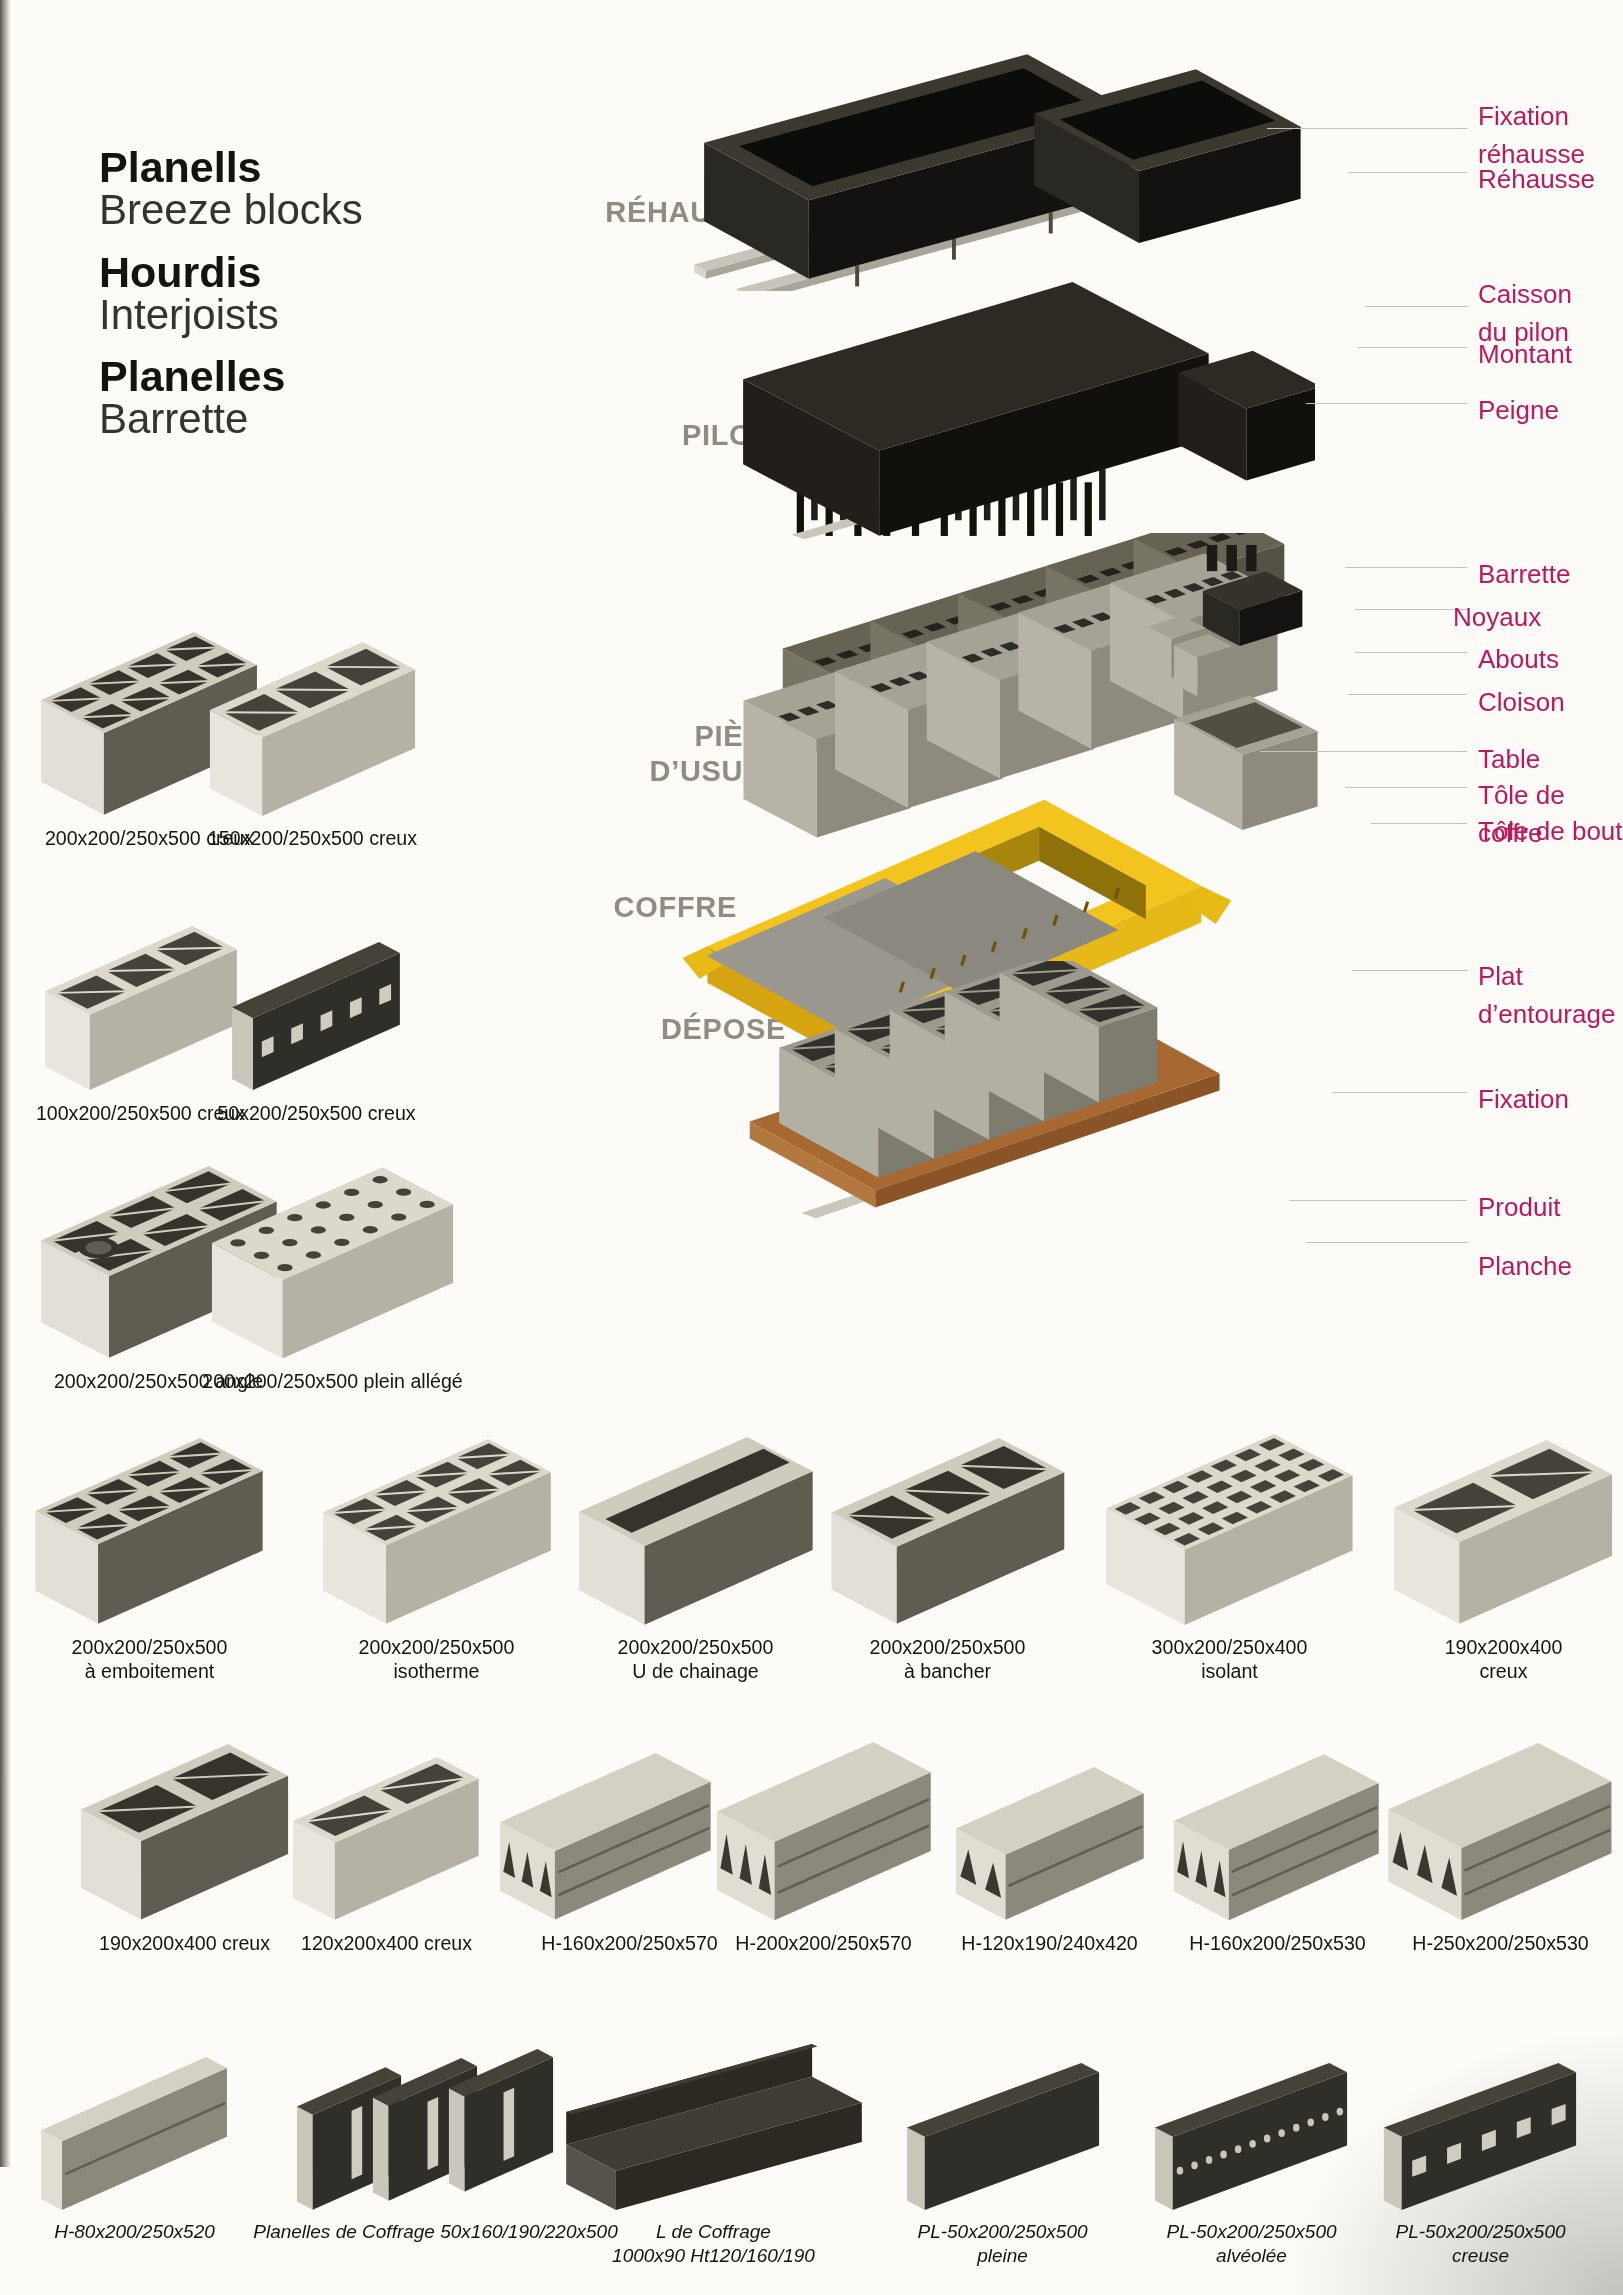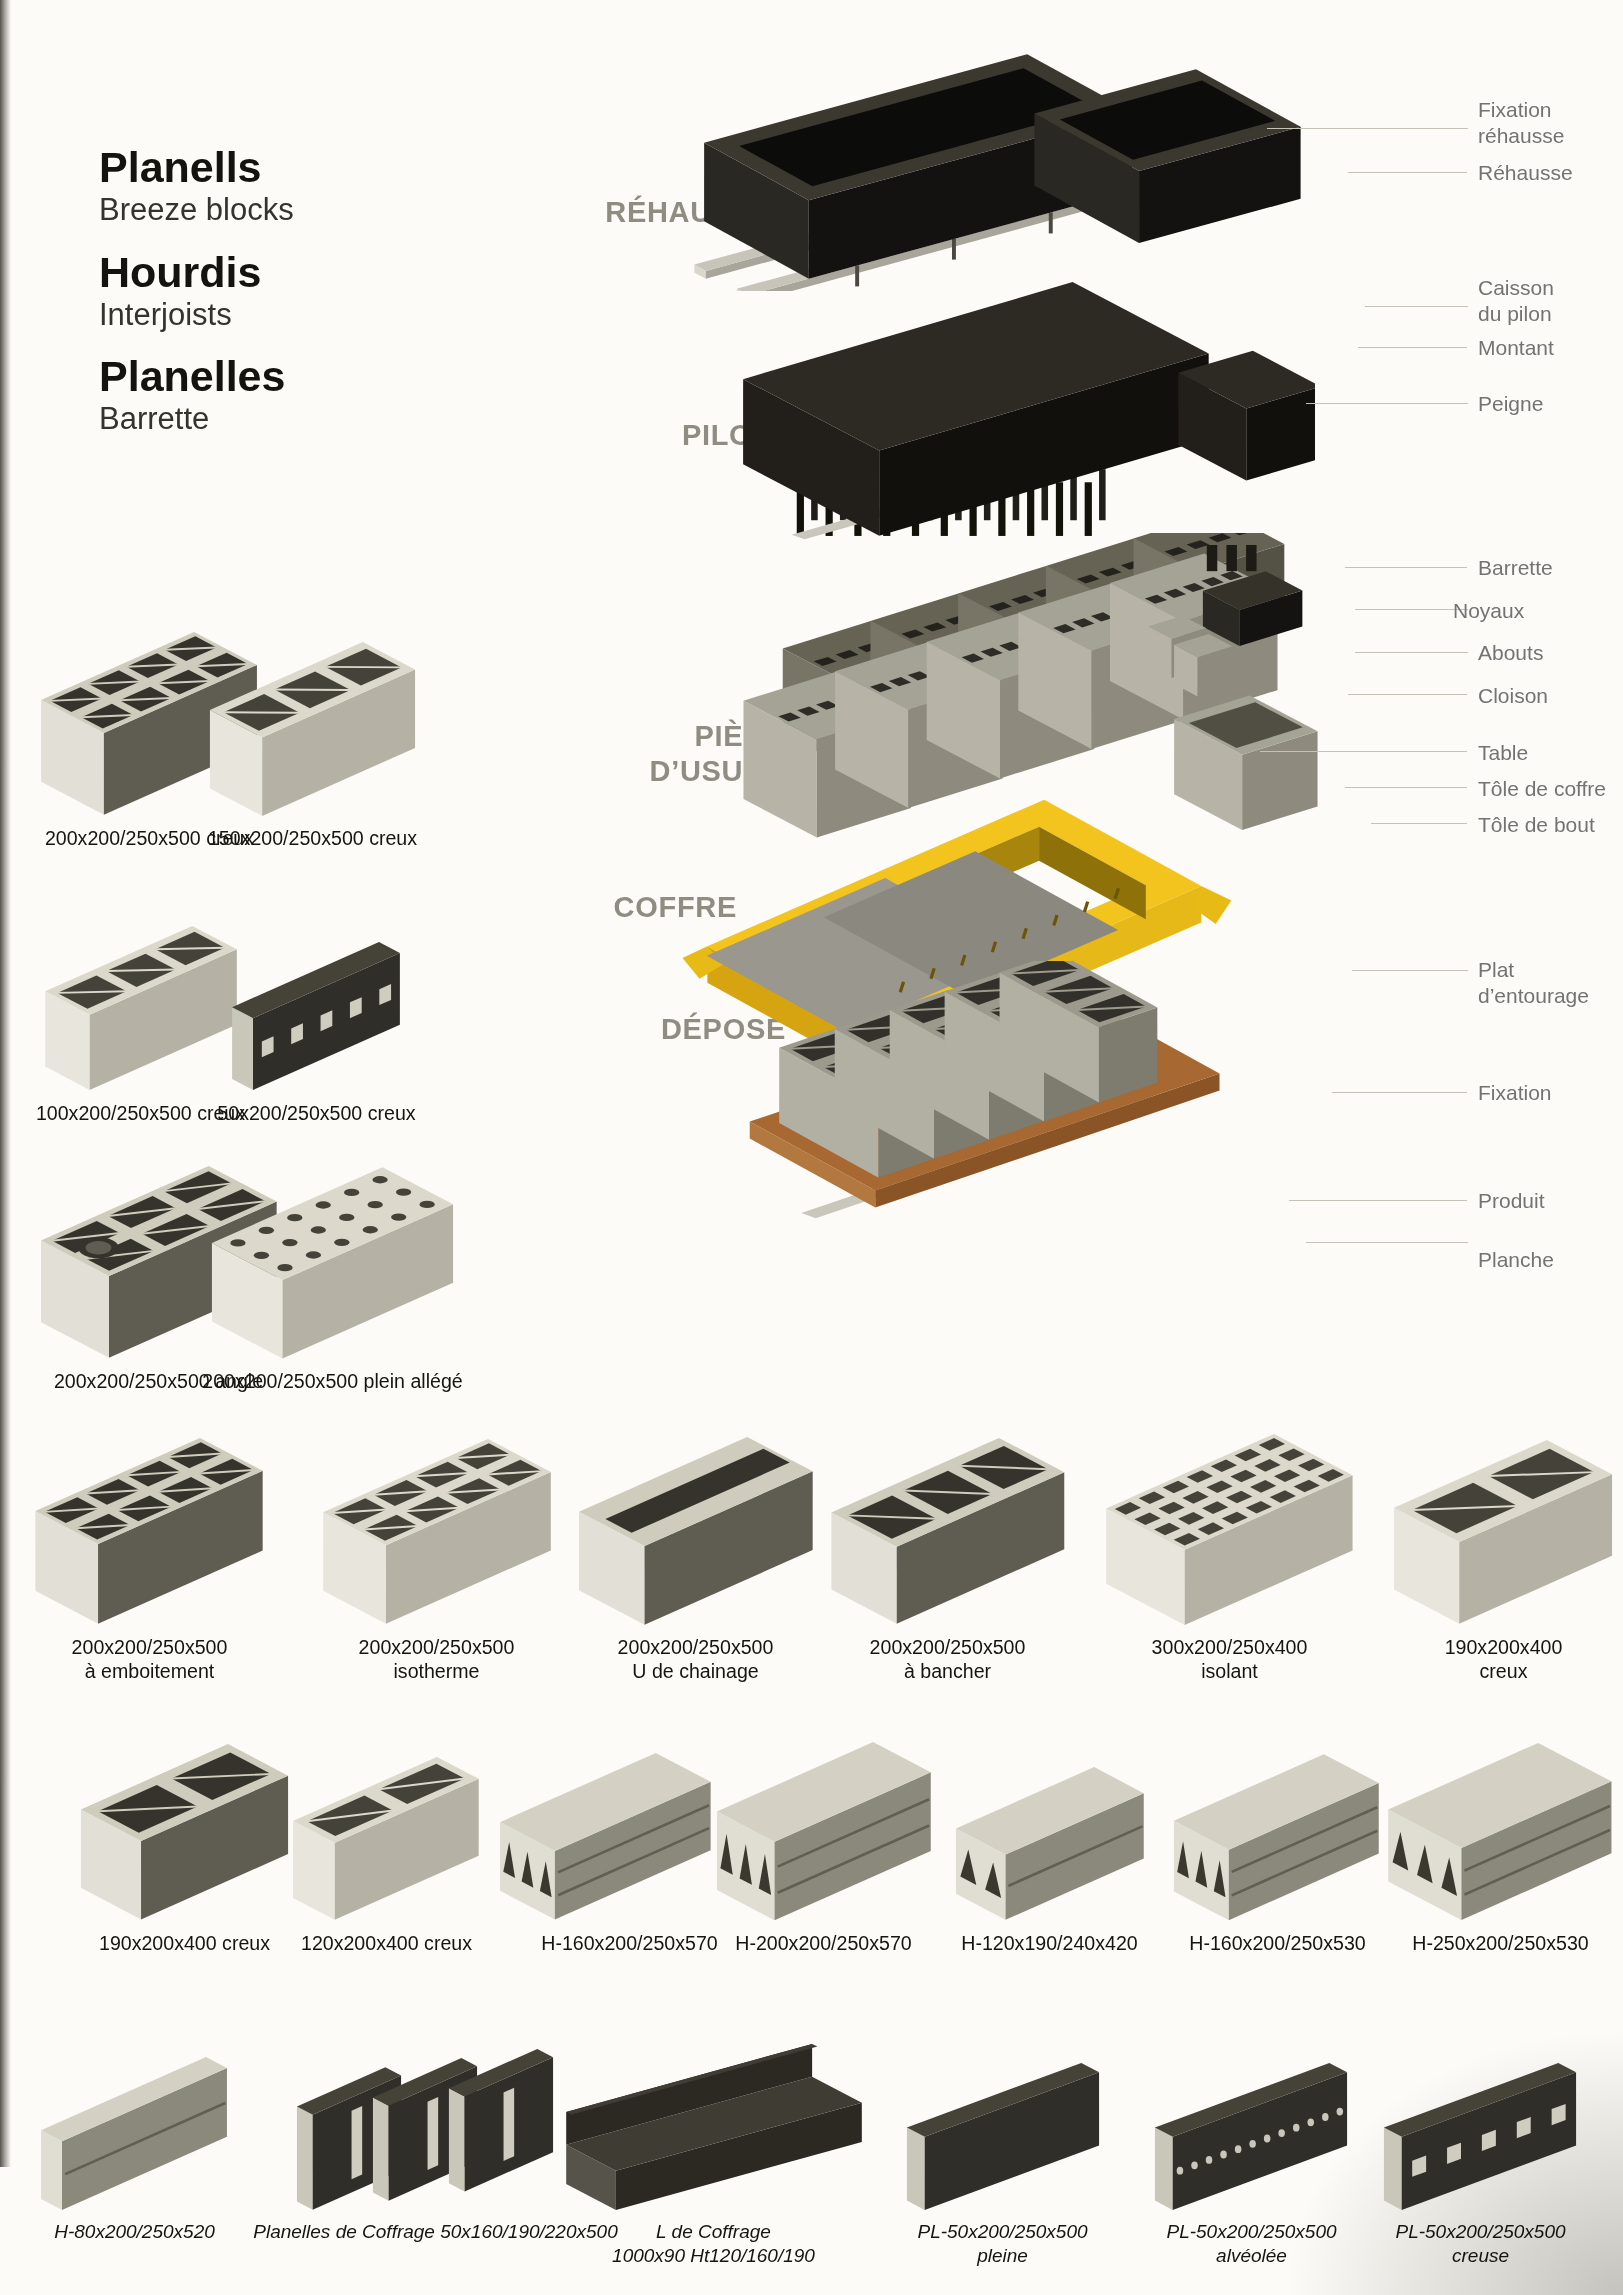--- a/index.html
+++ b/index.html
@@ -4,24 +4,24 @@
 <style>
   html,body{margin:0;padding:0;background:#e8e8e4;}
   .page{position:relative;width:1623px;height:2295px;background:#fcfbf7;overflow:hidden;
         font-family:"Liberation Sans",sans-serif;}
   .edge-left{position:absolute;left:0;top:0;width:10.5px;height:2167px;
         background:linear-gradient(90deg,#56544e,#b9b7ae 55%,rgba(250,250,247,0));}
   .corner-shade{position:absolute;right:0;bottom:0;width:367px;height:288px;
         background:radial-gradient(ellipse at 100% 100%,rgba(150,149,141,.55),rgba(150,149,141,0) 65%);}
   .titleblock{position:absolute;left:99px;top:143px;}
   .t-fr{font-size:43px;font-weight:700;color:#14130e;line-height:48px;letter-spacing:0;}
-  .t-en{font-size:31px;font-weight:400;color:#34332c;line-height:37px;margin-bottom:19.6px;}
+  .t-en{font-size:42px;font-weight:400;color:#34332c;line-height:37px;margin-bottom:19.6px;}
   .stage{position:absolute;font-weight:700;font-size:29px;line-height:35px;color:#8f8d82;
         letter-spacing:0.7px;text-align:right;white-space:pre-line;}
-  .callout{position:absolute;font-size:21px;line-height:26px;color:#737373;white-space:pre-line;}
+  .callout{position:absolute;font-size:26px;line-height:38px;color:#be185d;white-space:pre-line;}
   .lead{position:absolute;height:1.3px;background:#c5c3b8;}
   .art{position:absolute;pointer-events:none;}
   .cap{position:absolute;width:419px;text-align:center;font-size:19.6px;line-height:24px;color:#16150f;}
   .cap.it{font-style:italic;font-size:19px;}
   .m-art{position:absolute;pointer-events:none;}
 </style>
 </head>
 <body>
 
 <div class="page" id="page">

